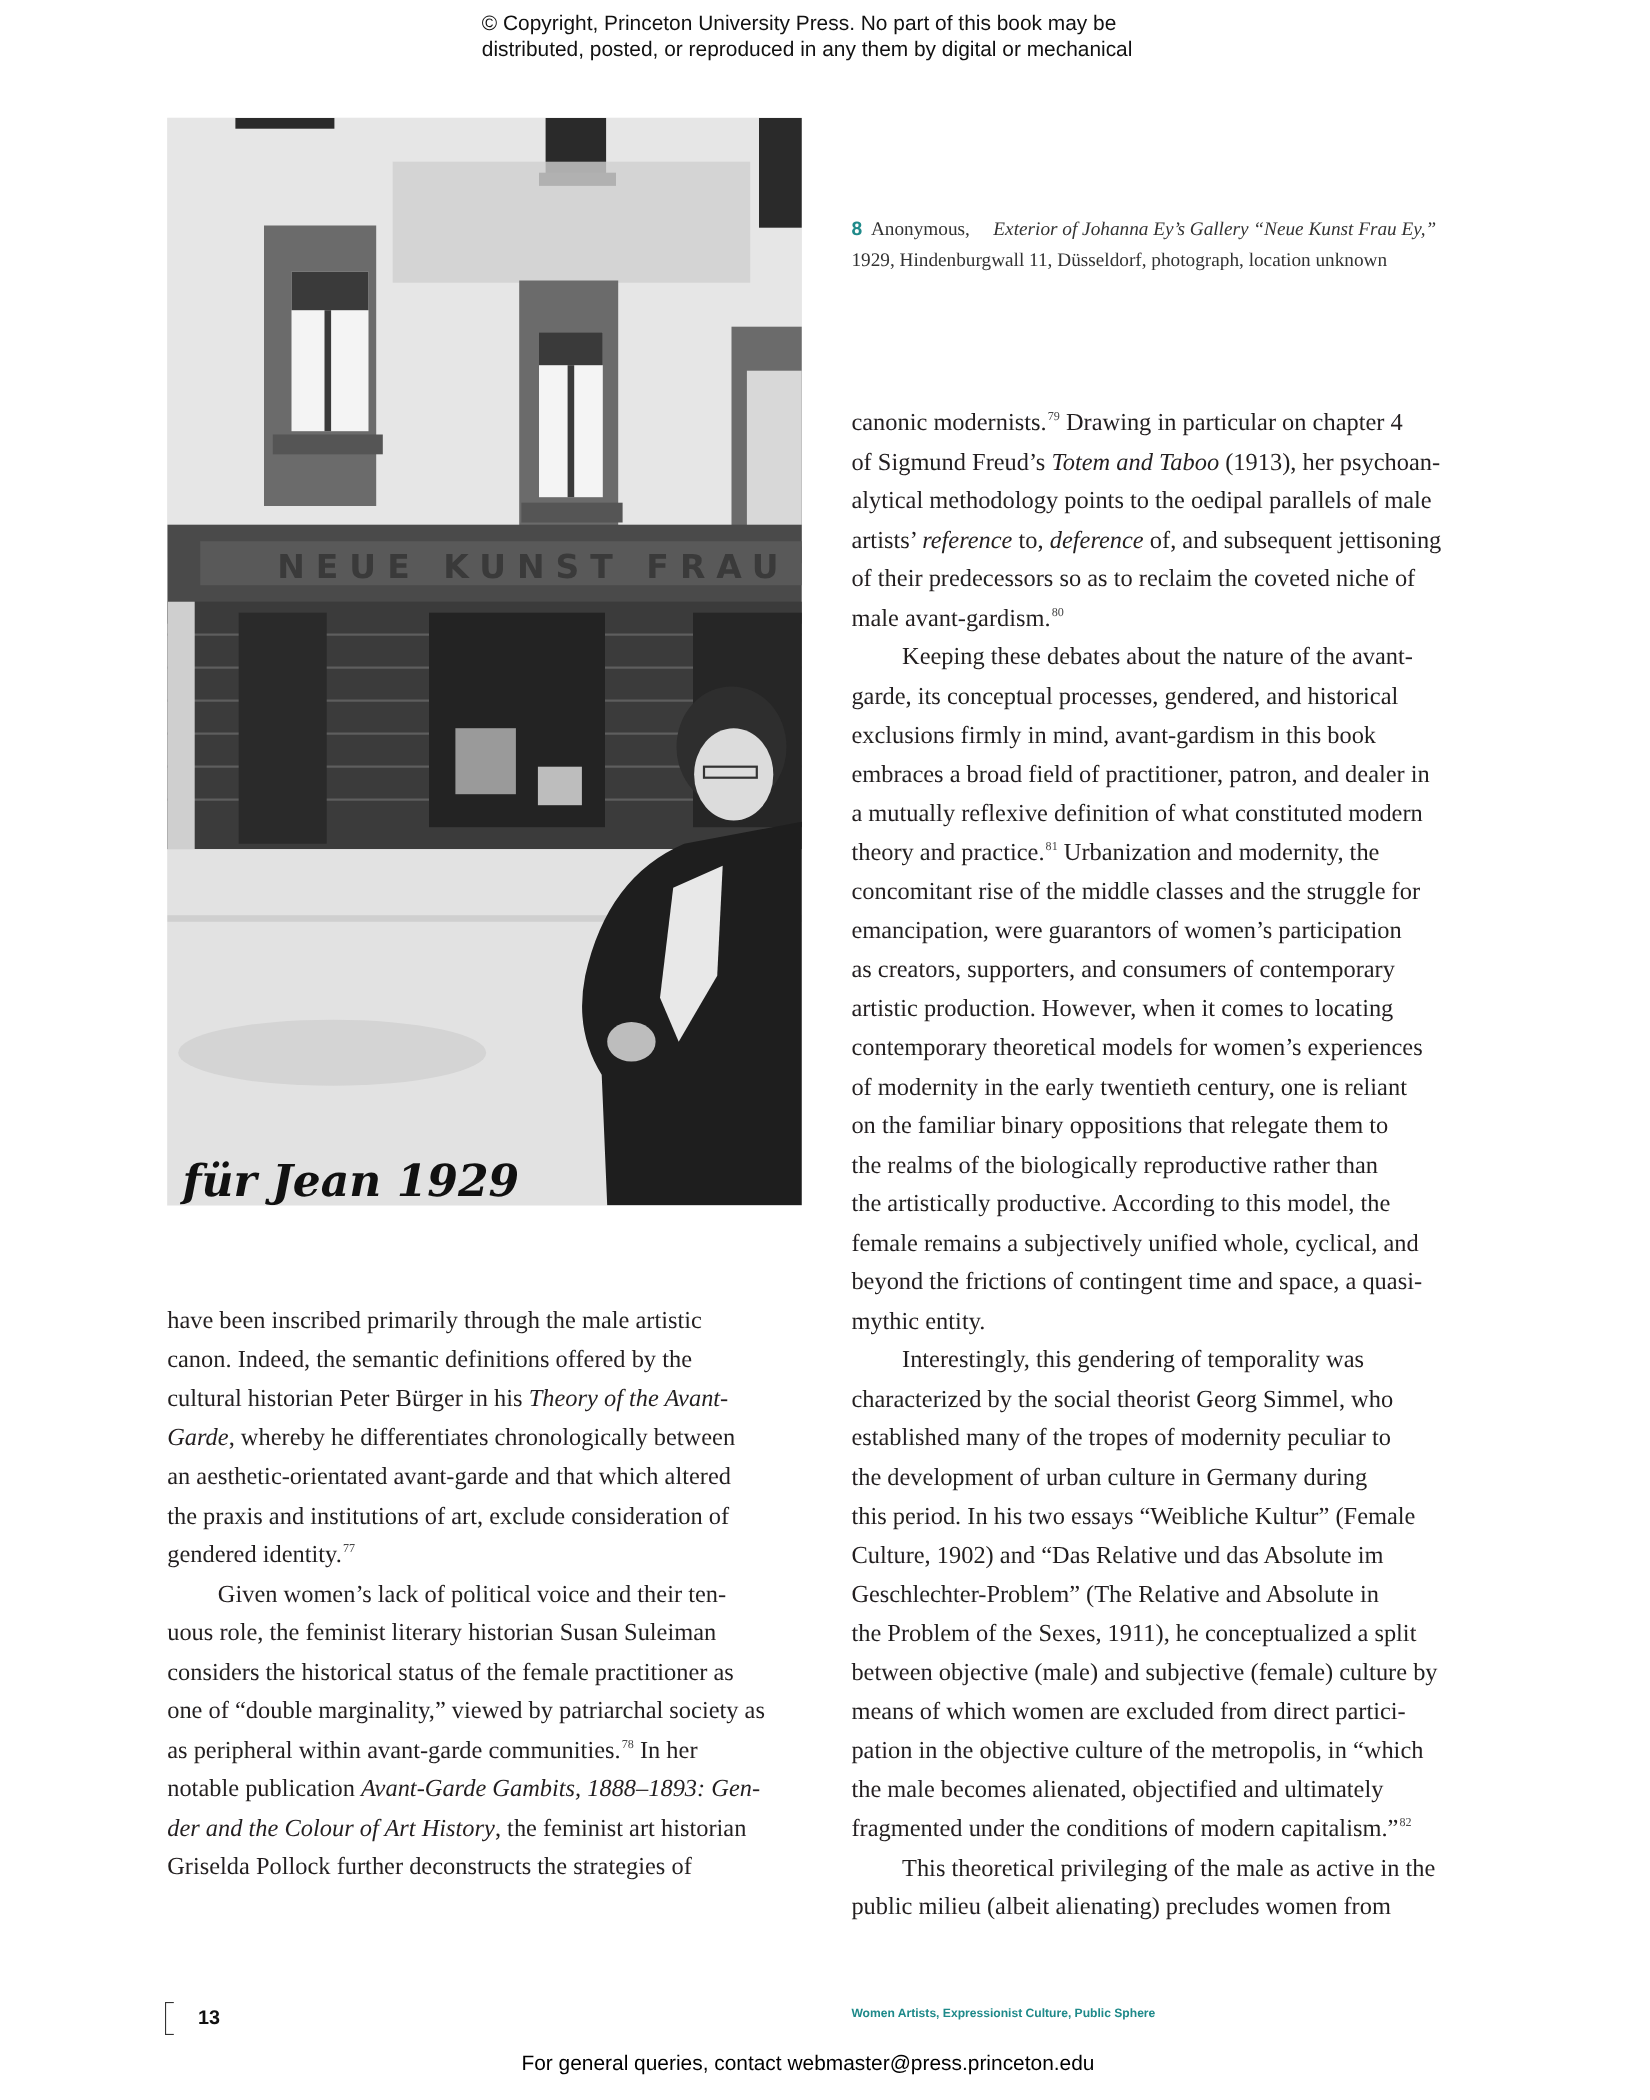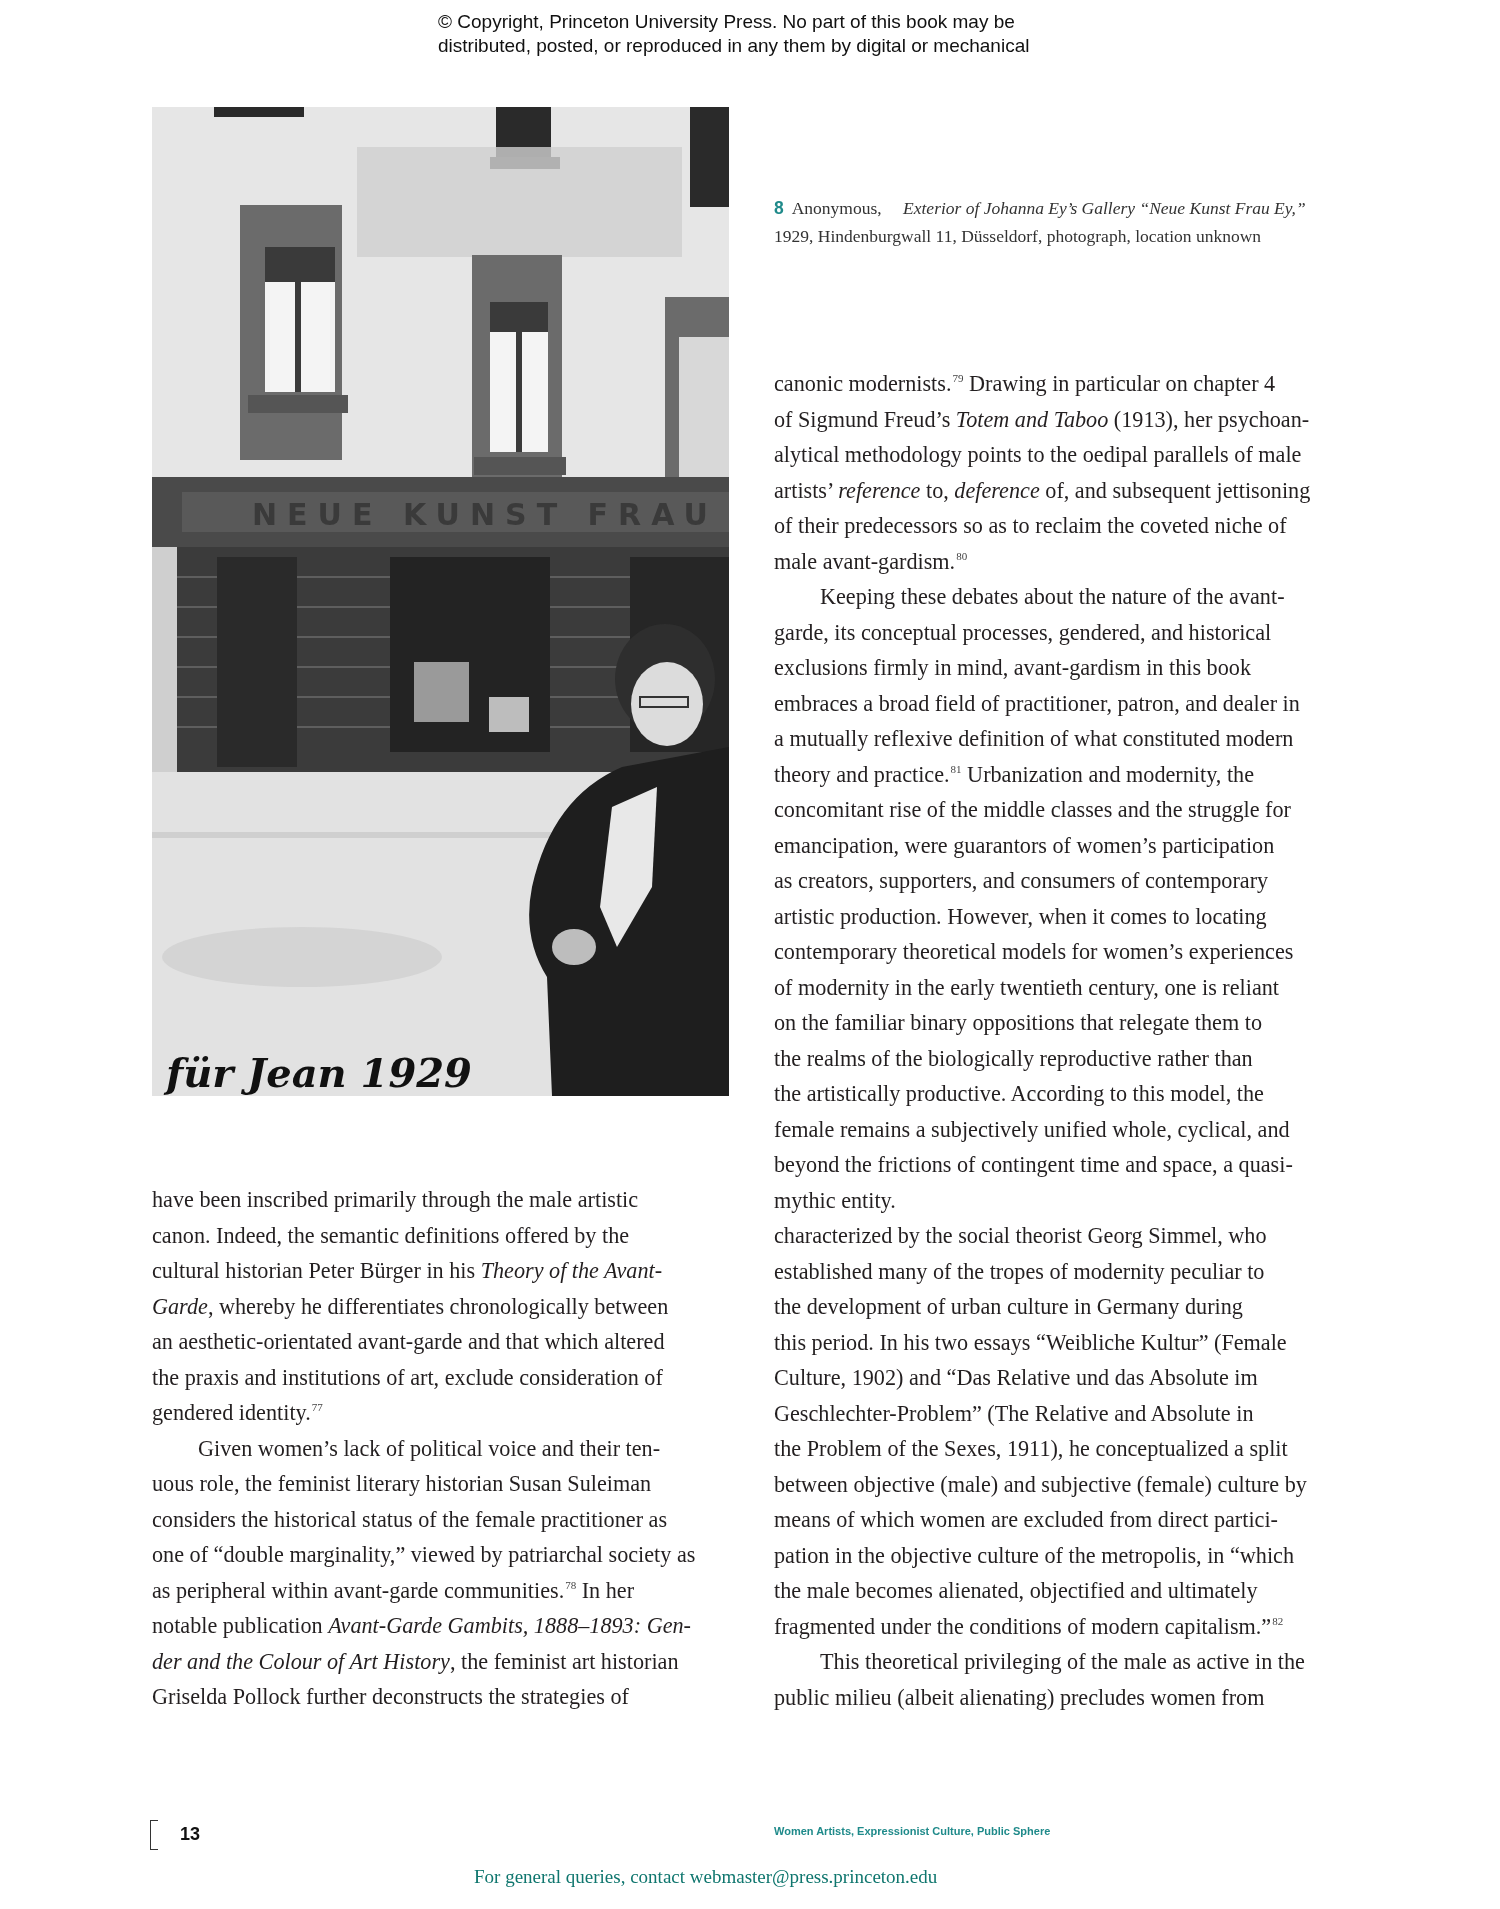--- a/index.html
+++ b/index.html
@@ -104,23 +104,23 @@
       font-family: "Liberation Sans", sans-serif;
       font-weight: bold;
       font-size: 11px;
       color: #1f8a8a;
       white-space: nowrap;
     }
     .contact {
       position: absolute;
       left: 474px;
       top: 1866px;
-      font-family: Liberation Serif, serif;
+      font-family: Liberation Sans, sans-serif;
       font-size: 19px;
-      color: #0f766e;
+      color: #000000;
       white-space: nowrap;
     }
   </style>
 </head>
 <body>
 
 <div class="copyright">
   <div>© Copyright, Princeton University Press. No part of this book may be</div>
   <div>distributed, posted, or reproduced in any them by digital or mechanical</div>
 </div>
@@ -210,20 +210,21 @@
     <div class="line"><span>as creators, supporters, and consumers of contemporary</span></div>
     <div class="line"><span>artistic production. However, when it comes to locating</span></div>
     <div class="line"><span>contemporary theoretical models for women’s experiences</span></div>
     <div class="line"><span>of modernity in the early twentieth century, one is reliant</span></div>
     <div class="line"><span>on the familiar binary oppositions that relegate them to</span></div>
     <div class="line"><span>the realms of the biologically reproductive rather than</span></div>
     <div class="line"><span>the artistically productive. According to this model, the</span></div>
     <div class="line"><span>female remains a subjectively unified whole, cyclical, and</span></div>
     <div class="line"><span>beyond the frictions of contingent time and space, a quasi-</span></div>
     <div class="line"><span>mythic entity.</span></div>
+    <div class="line indent"><span>Interestingly, this gendering of temporality was</span></div>
     <div class="line"><span>characterized by the social theorist Georg Simmel, who</span></div>
     <div class="line"><span>established many of the tropes of modernity peculiar to</span></div>
     <div class="line"><span>the development of urban culture in Germany during</span></div>
     <div class="line"><span>this period. In his two essays “Weibliche Kultur” (Female</span></div>
     <div class="line"><span>Culture, 1902) and “Das Relative und das Absolute im</span></div>
     <div class="line"><span>Geschlechter-Problem” (The Relative and Absolute in</span></div>
     <div class="line"><span>the Problem of the Sexes, 1911), he conceptualized a split</span></div>
     <div class="line"><span>between objective (male) and subjective (female) culture by</span></div>
     <div class="line"><span>means of which women are excluded from direct partici-</span></div>
     <div class="line"><span>pation in the objective culture of the metropolis, in “which</span></div>

